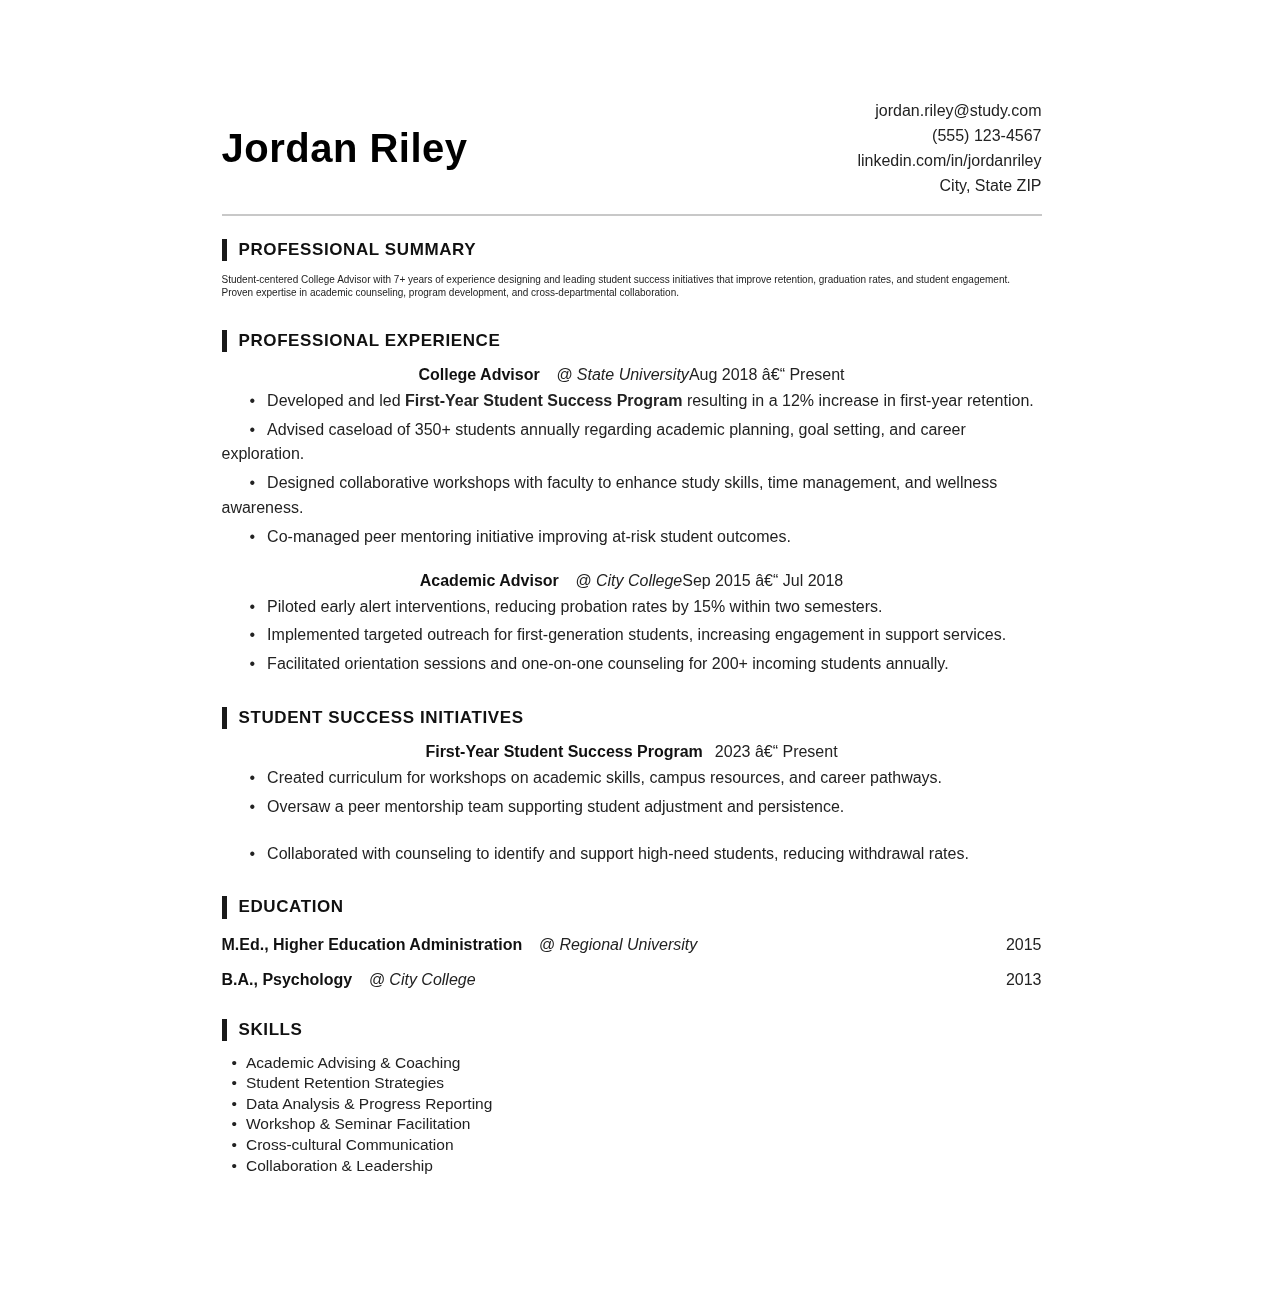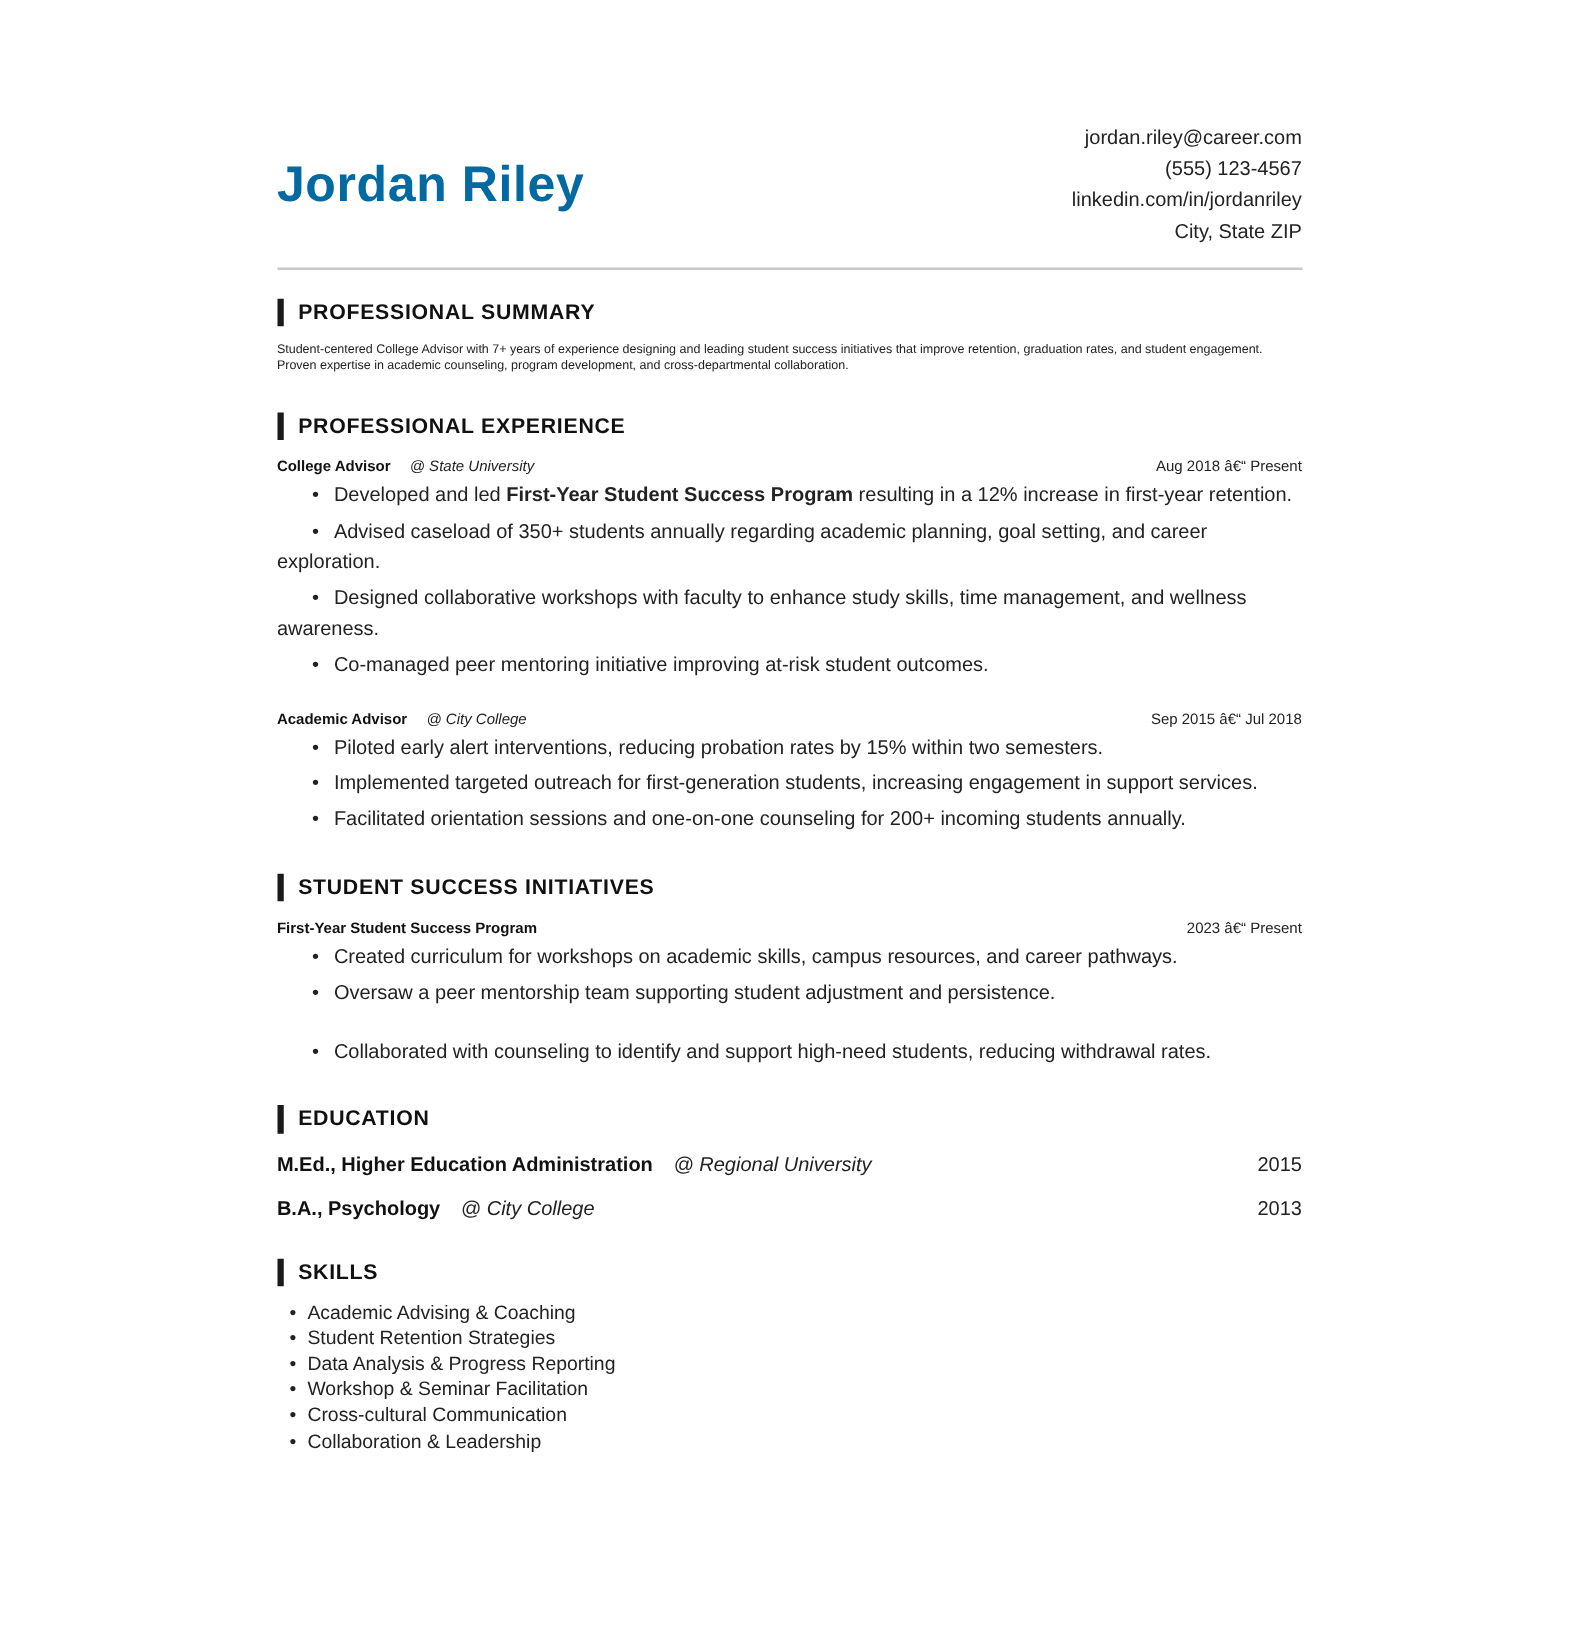--- a/index.html
+++ b/index.html
@@ -19,21 +19,21 @@
 
   
   .header {
     display: flex;
     justify-content: space-between;
     align-items: center;
   }
   .name {
     font-size: 40px;
     font-weight: bold;
-    color: #0369a1;
+    color: #000000;
     letter-spacing: 0.5px;
     line-height: 1.1;
   }
   .contact {
     text-align: right;
     font-size: 16px;
     line-height: 25px;
     color: #222222;
   }
   .divider {
@@ -60,23 +60,23 @@
   .summary-text {
     font-size: 10px;
     line-height: 1.28;
     margin: 0;
     color: #222222;
   }
 
   
   .entry-row {
     display: flex;
-    justify-content: space-between;
+    justify-content: center;
     align-items: baseline;
-    font-size: 12px;
+    font-size: 16px;
     margin: 0 0 5px 0;
   }
   .entry { margin-top: 16px; }
   .entry:first-of-type { margin-top: 14px; }
   .entry + .entry { margin-top: 22px; }
   .role {
     font-weight: bold;
     color: #111111;
     margin-right: 12px;
   }
@@ -105,21 +105,21 @@
   .slist .item::before { content: "\2022"; margin-right: 9px; }
 </style>
 </head>
 <body>
 
 <div class="doc">
 
   <div class="header">
     <div class="name">Jordan Riley</div>
     <div class="contact">
-      <div>jordan.riley@career.com</div>
+      <div>jordan.riley@study.com</div>
       <div>(555) 123-4567</div>
       <div>linkedin.com/in/jordanriley</div>
       <div>City, State ZIP</div>
     </div>
   </div>
   <hr class="divider">
 
   <div class="section first">
     <h2 class="sec-title">PROFESSIONAL SUMMARY</h2>
     <p class="summary-text">Student-centered College Advisor with 7+ years of experience designing and leading student success initiatives that improve retention, graduation rates, and student engagement. Proven expertise in academic counseling, program development, and cross-departmental collaboration.</p>

